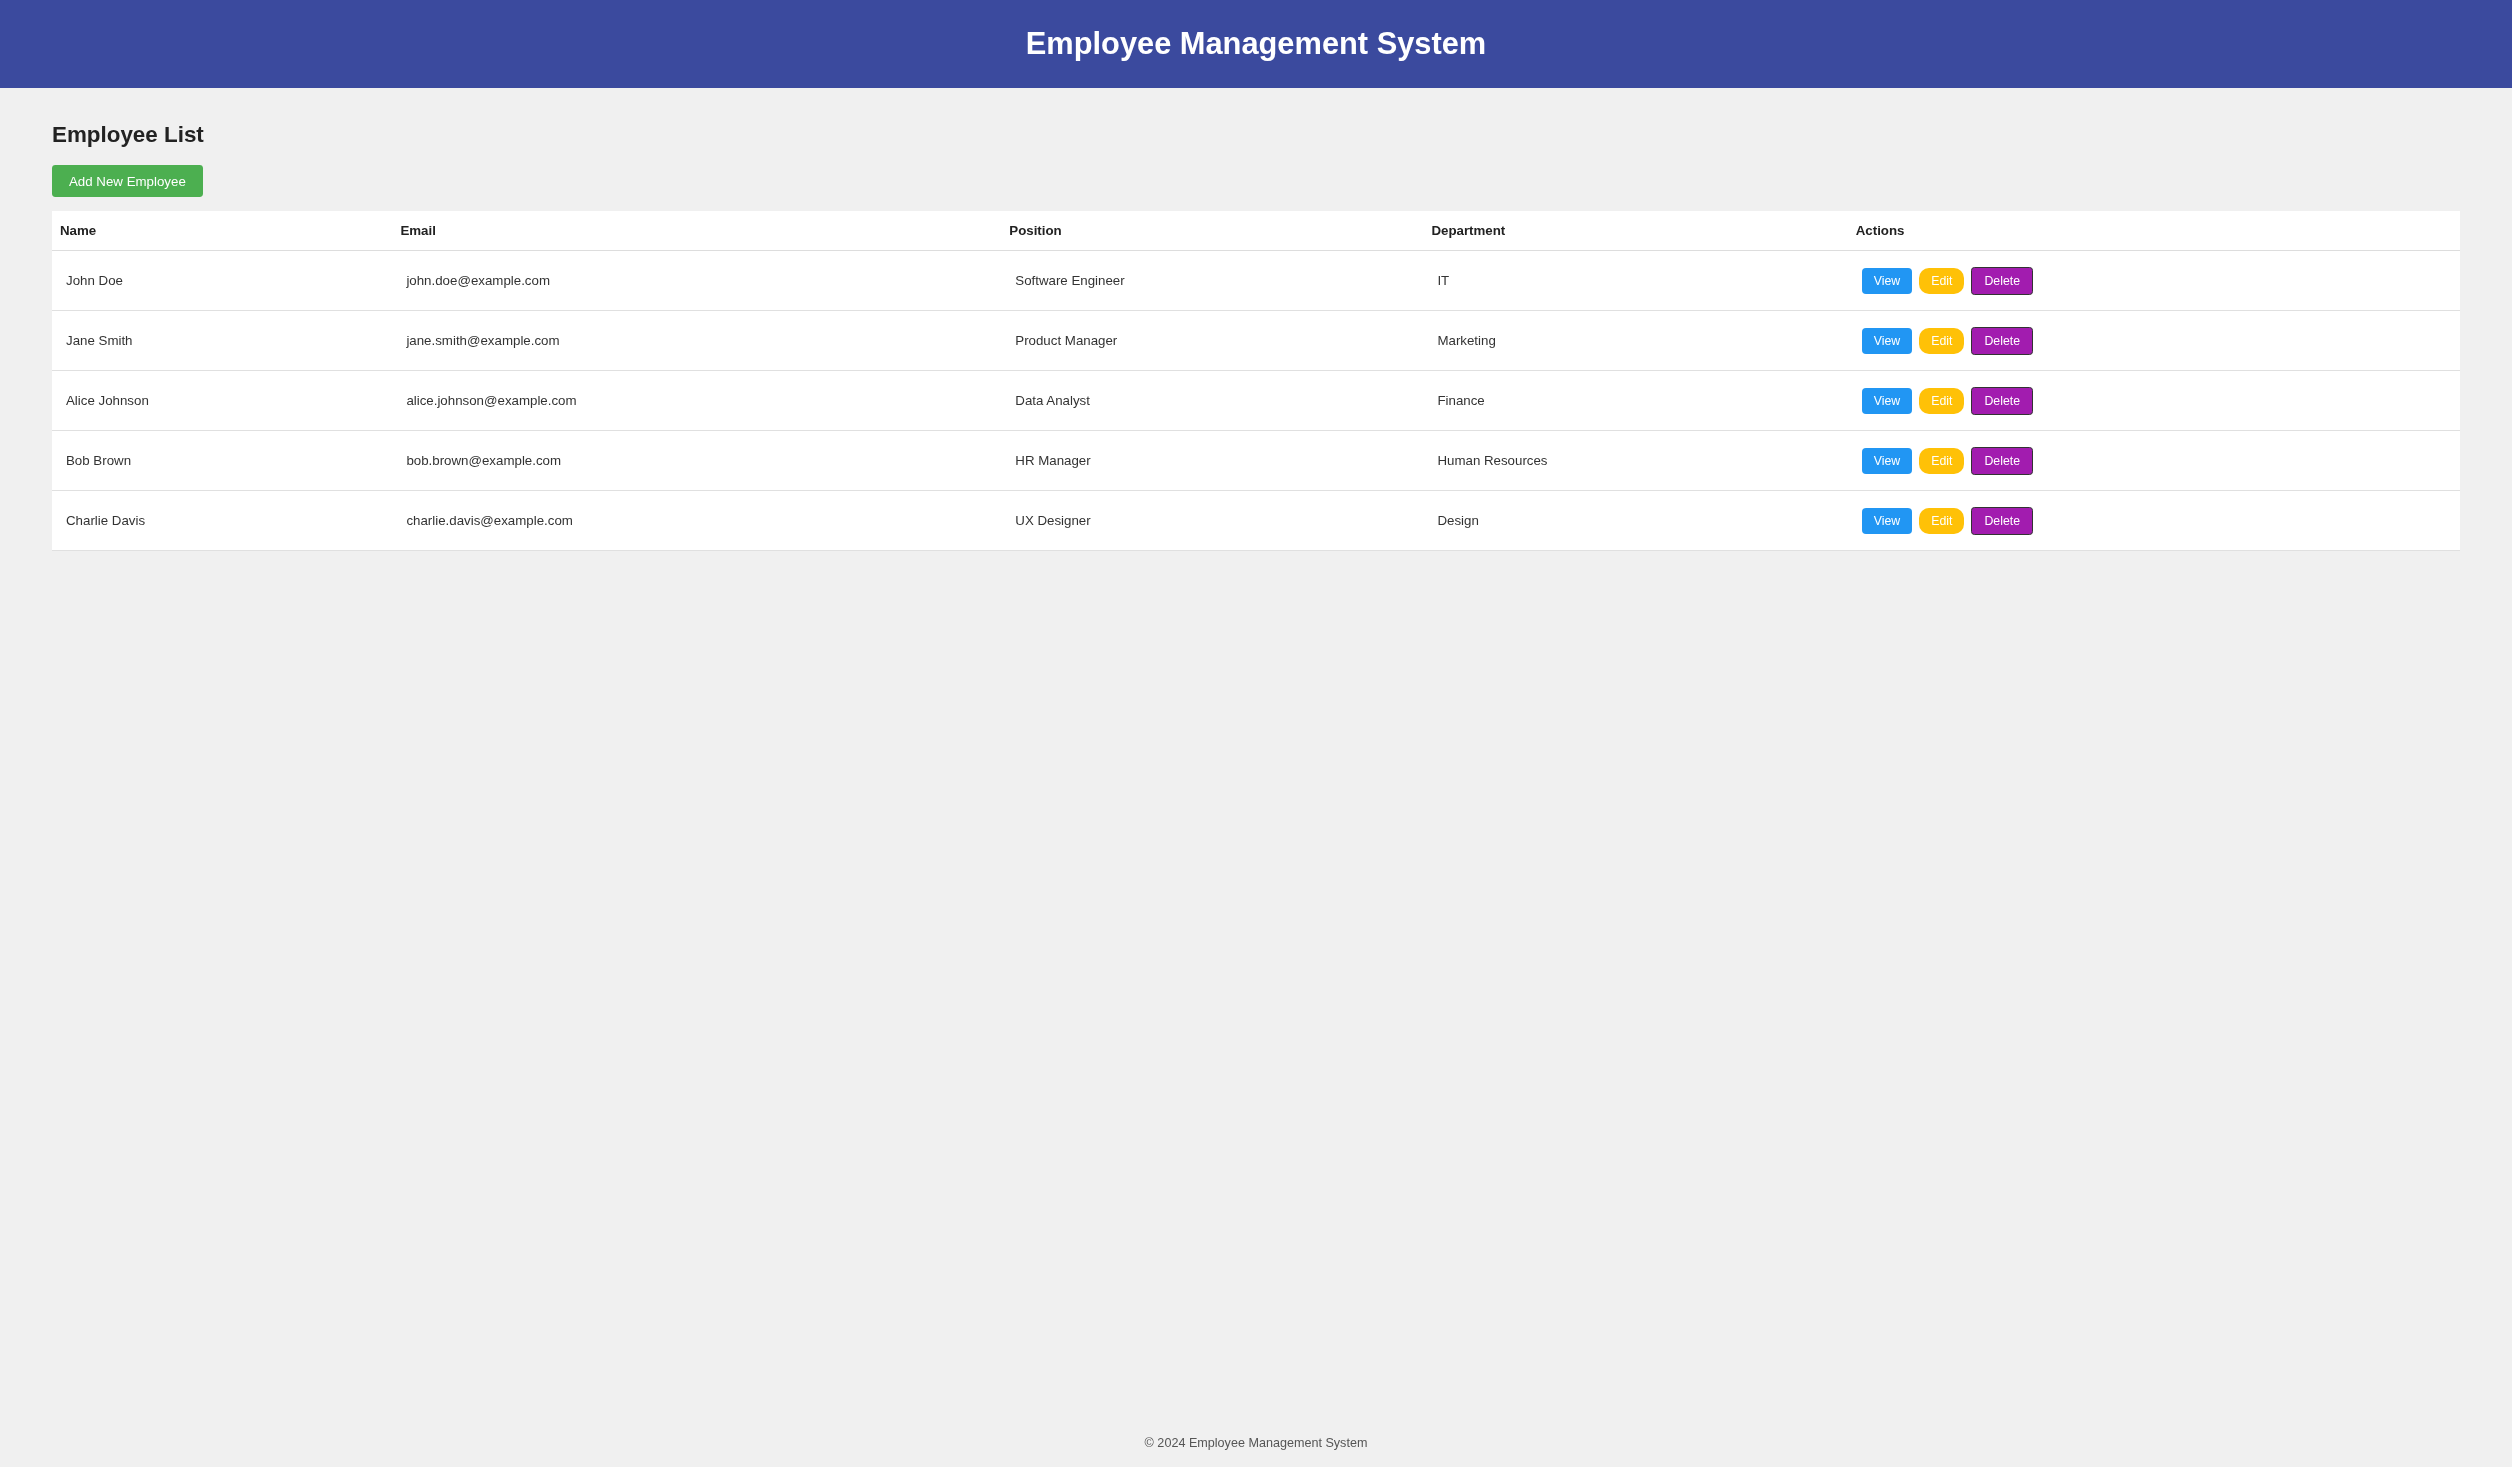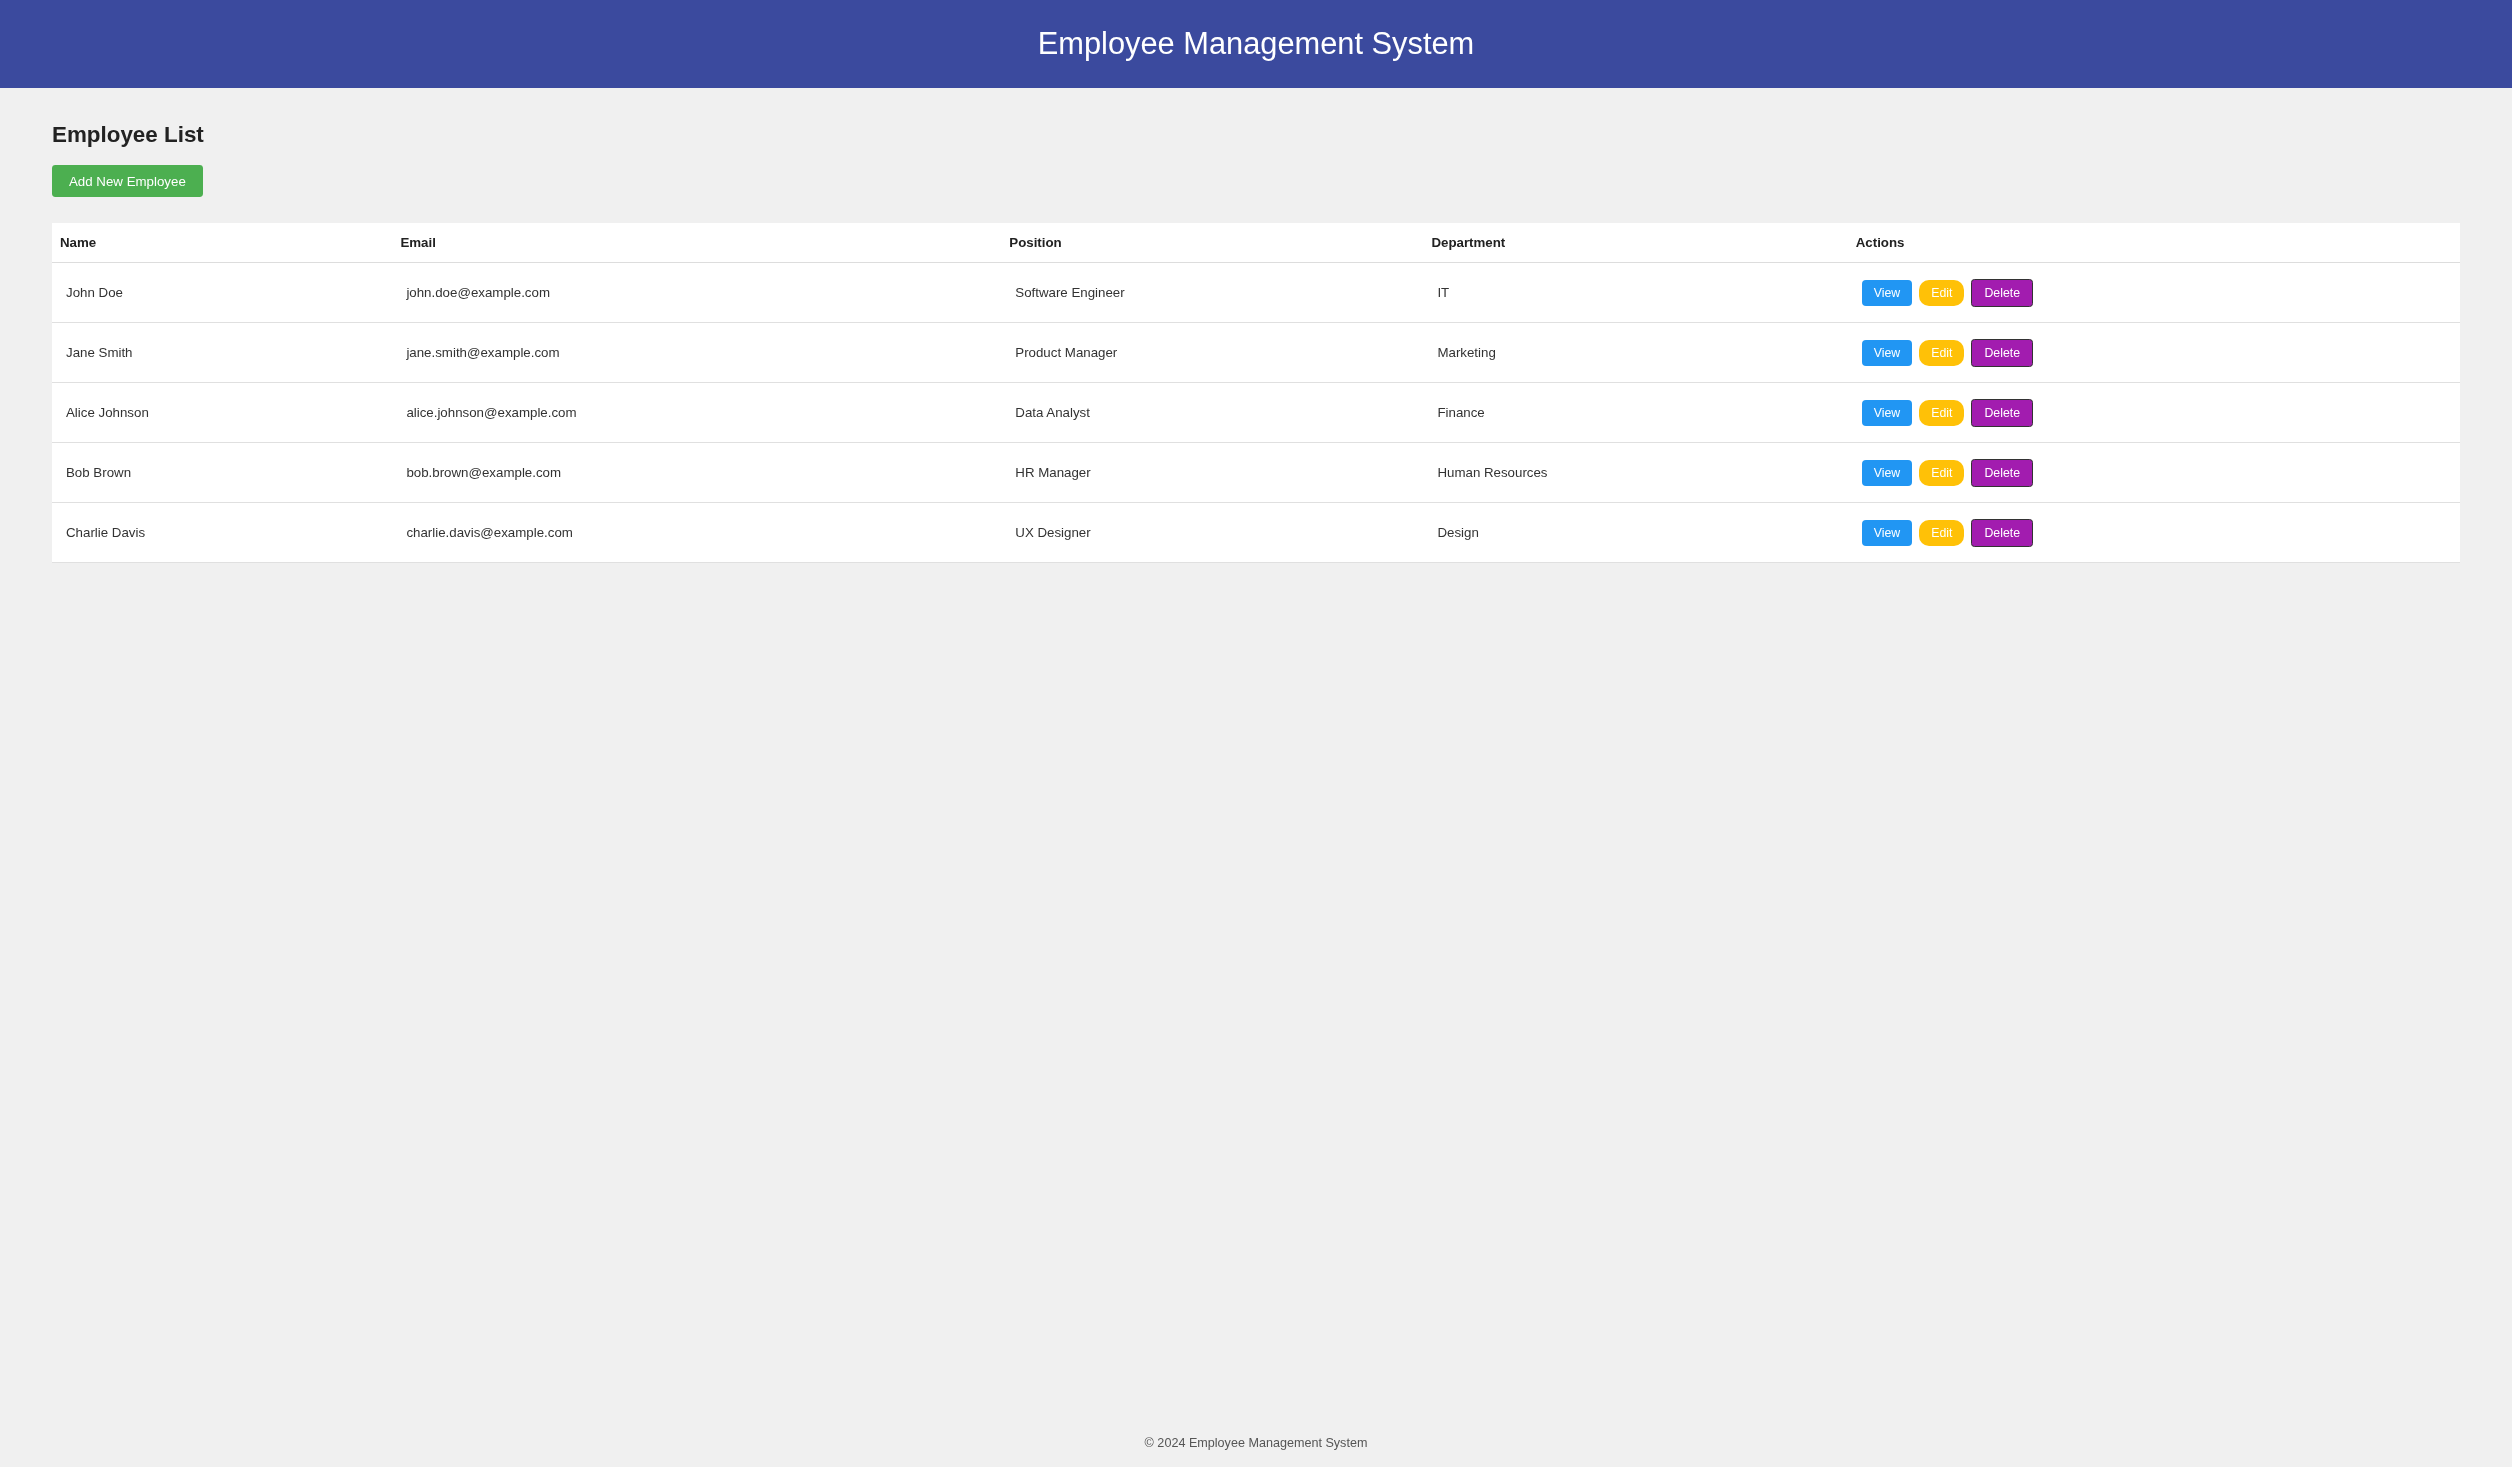--- a/index.html
+++ b/index.html
@@ -18,21 +18,21 @@
 
     header {
       background-color: #3b4a9e;
       padding: 26px 17px;
       text-align: center;
     }
 
     header h1 {
       color: #ffffff;
       font-size: 2.2rem;
-      font-weight: normal;
+      font-weight: bold;
     }
 
     main {
       flex: 1;
       padding: 34px 52px;
       background-color: #f0f0f0;
     }
 
     .employee-list-title {
       font-size: 1.6rem;
@@ -42,21 +42,21 @@
     }
 
     .add-btn {
       background-color: #4caf50;
       color: white;
       border: none;
       padding: 8.6px 17px;
       font-size: 0.95rem;
       border-radius: 3.4px;
       cursor: pointer;
-      margin-bottom: 26px;
+      margin-bottom: 14px;
     }
 
     table {
       width: 100%;
       border-collapse: collapse;
       background-color: #ffffff;
     }
 
     thead tr th {
       text-align: left;

